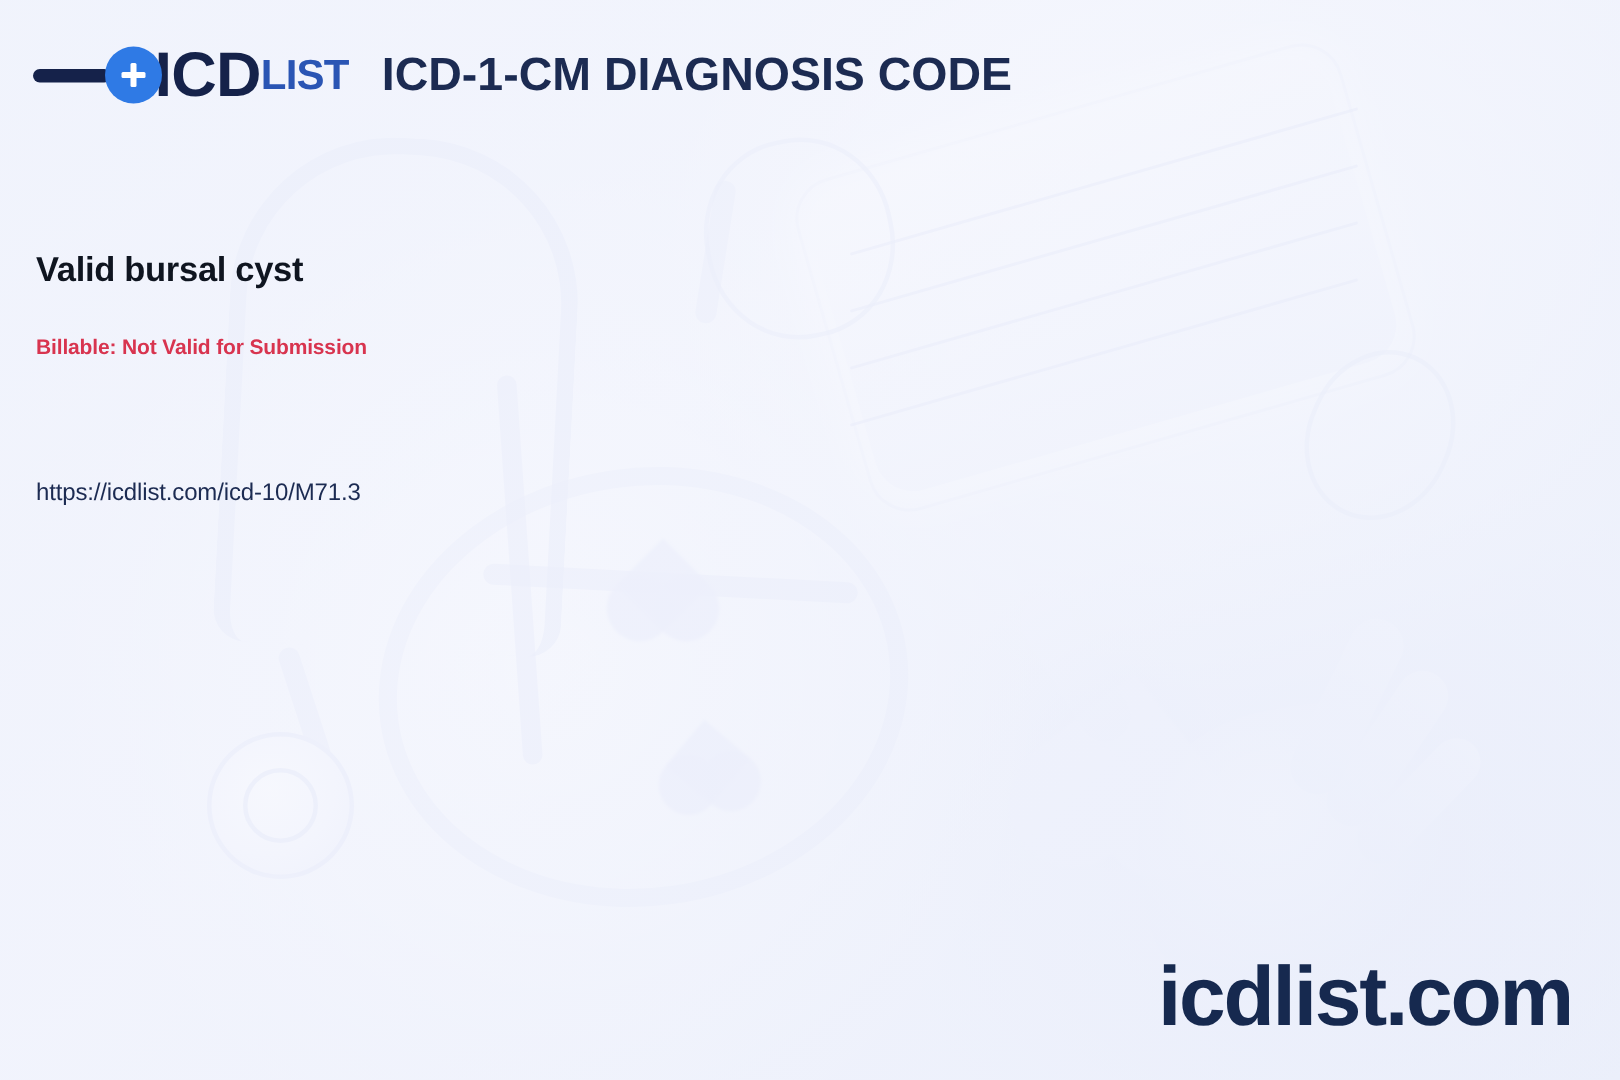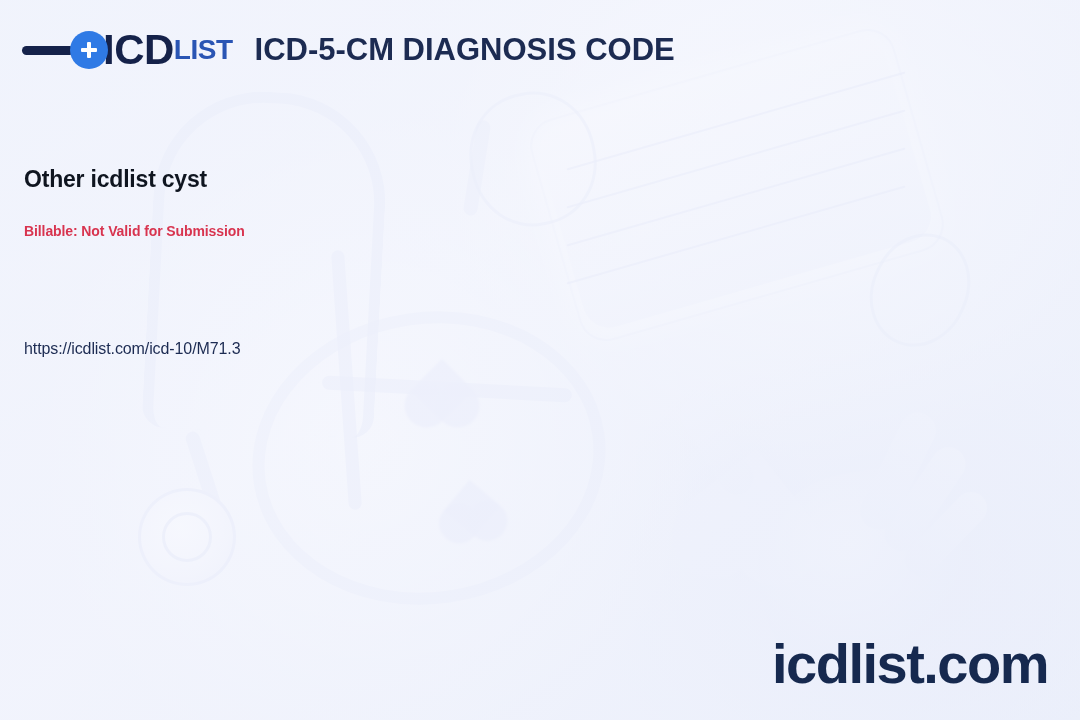--- a/index.html
+++ b/index.html
@@ -294,21 +294,20 @@
     color: #d8344f;
     letter-spacing: -0.1px;
   }
   .url {
     position: absolute;
     left: 24px; top: 320px;
     font-size: 16px;
     font-weight: 500;
     color: #1c2b52;
     letter-spacing: -0.1px;
-    margin-top: 20px;
   }
 
   
   .brand {
     position: absolute;
     right: 32px; bottom: 24px;
     font-size: 56px;
     font-weight: 700;
     color: #16294f;
     letter-spacing: -1.5px;
@@ -354,22 +353,22 @@
     <div class="veil"></div>
   </div>
 
   <div class="header">
     <div class="logo">
       <span class="logo-dash"></span>
       <span class="logo-plus"></span>
       <span class="logo-icd">ICD</span>
       <span class="logo-list">LIST</span>
     </div>
-    <div class="header-title">ICD-5-CM DIAGNOSIS CODE</div>
+    <div class="header-title">ICD-1-CM DIAGNOSIS CODE</div>
   </div>
 
-  <div class="desc">Other icdlist cyst</div>
+  <div class="desc">Valid bursal cyst</div>
   <div class="billable">Billable: Not Valid for Submission</div>
   <div class="url">https://icdlist.com/icd-10/M71.3</div>
 
   <div class="brand">icdlist.com</div>
 
 </div>
 
 </body></html>

